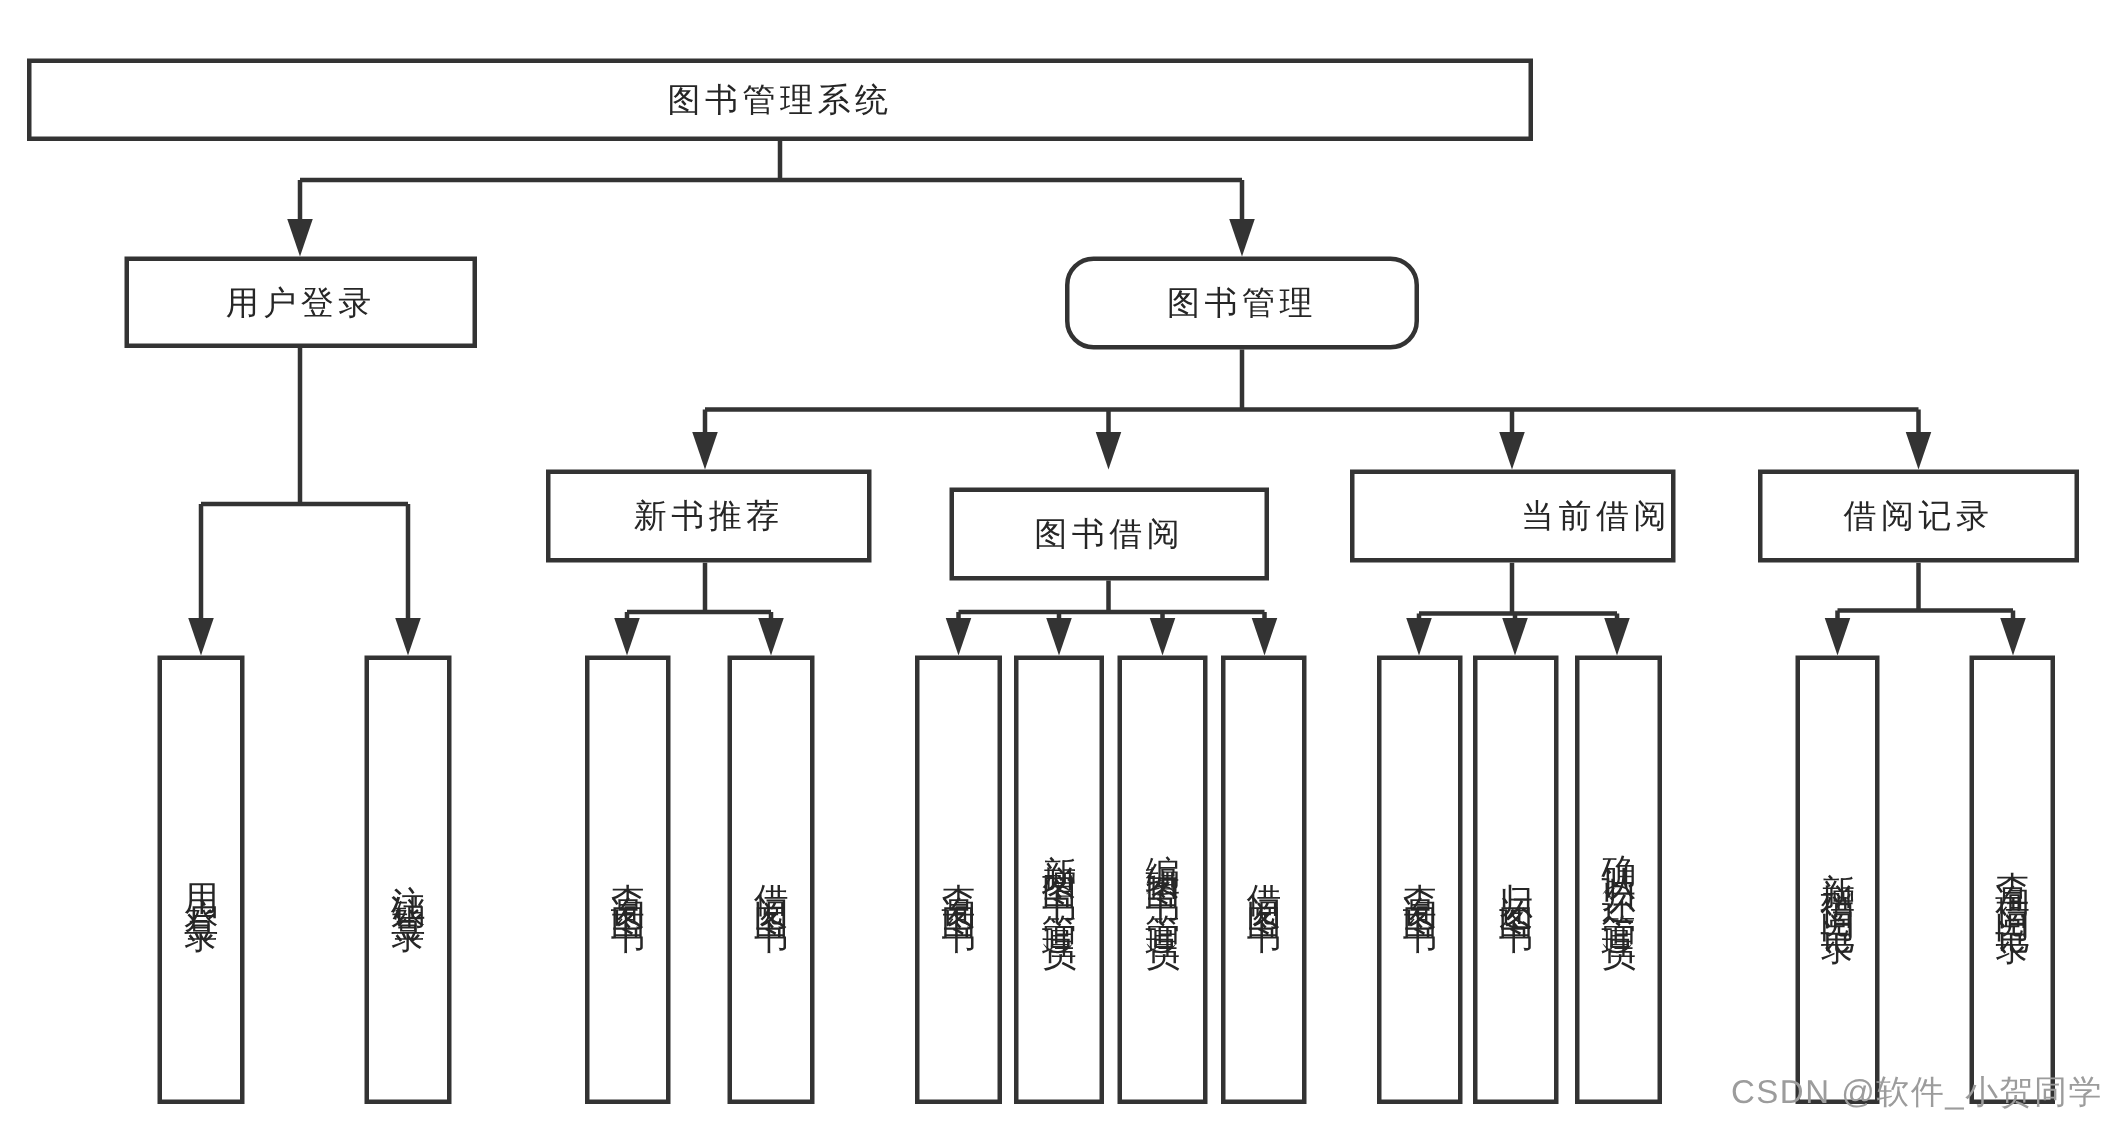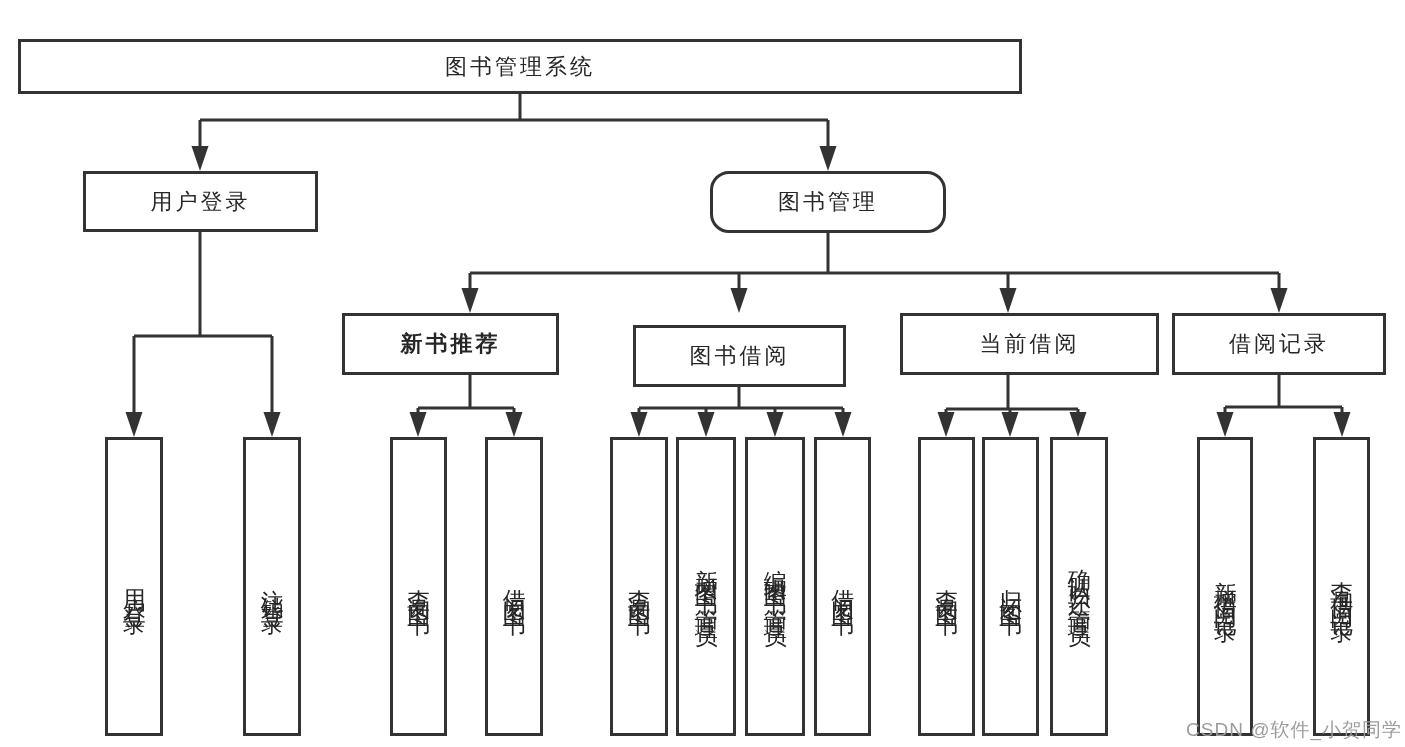--- a/index.html
+++ b/index.html
@@ -52,21 +52,21 @@
     text-orientation: mixed;
     font-size: 23px;
     letter-spacing: 8px;
     line-height: 1.1;
     white-space: nowrap;
   }
   .watermark {
     position: absolute;
     right: 3px;
     bottom: 4px;
-    font-size: 19px;
+    font-size: 22px;
     letter-spacing: 1px;
     color: var(--watermark);
     white-space: nowrap;
     z-index: 5;
   }
 </style>
 </head>
 <body>
 
 <div class="canvas">
@@ -105,27 +105,27 @@
     <span>图书管理系统</span>
   </div>
 
   <div class="node h-node" style="left:83px; top:171px; width:235px; height:61px;">
     <span>用户登录</span>
   </div>
   <div class="node h-node" style="left:710px; top:171px; width:236px; height:62px;border-radius:19px;">
     <span>图书管理</span>
   </div>
 
-  <div class="node h-node" style="left:342px; top:313px; width:217px; height:62px;font-weight:bold;">
+  <div class="node h-node" style="left:364px; top:313px; width:217px; height:62px;">
     <span>新书推荐</span>
   </div>
   <div class="node h-node" style="left:633px; top:313px; width:213px; height:62px;margin-top:12px;">
     <span>图书借阅</span>
   </div>
-  <div class="node h-node" style="left:900px; top:313px; width:259px; height:62px;">
+  <div class="node h-node" style="left:900px; top:313px; width:217px; height:62px;justify-content:flex-end;">
     <span>当前借阅</span>
   </div>
   <div class="node h-node" style="left:1172px; top:313px; width:214px; height:62px;">
     <span>借阅记录</span>
   </div>
 
   <div class="node v-node" style="left:105px; top:437px; width:58px; height:299px;">
     <span class="v-label">用户登录</span>
   </div>
   <div class="node v-node" style="left:243px; top:437px; width:58px; height:299px;">

